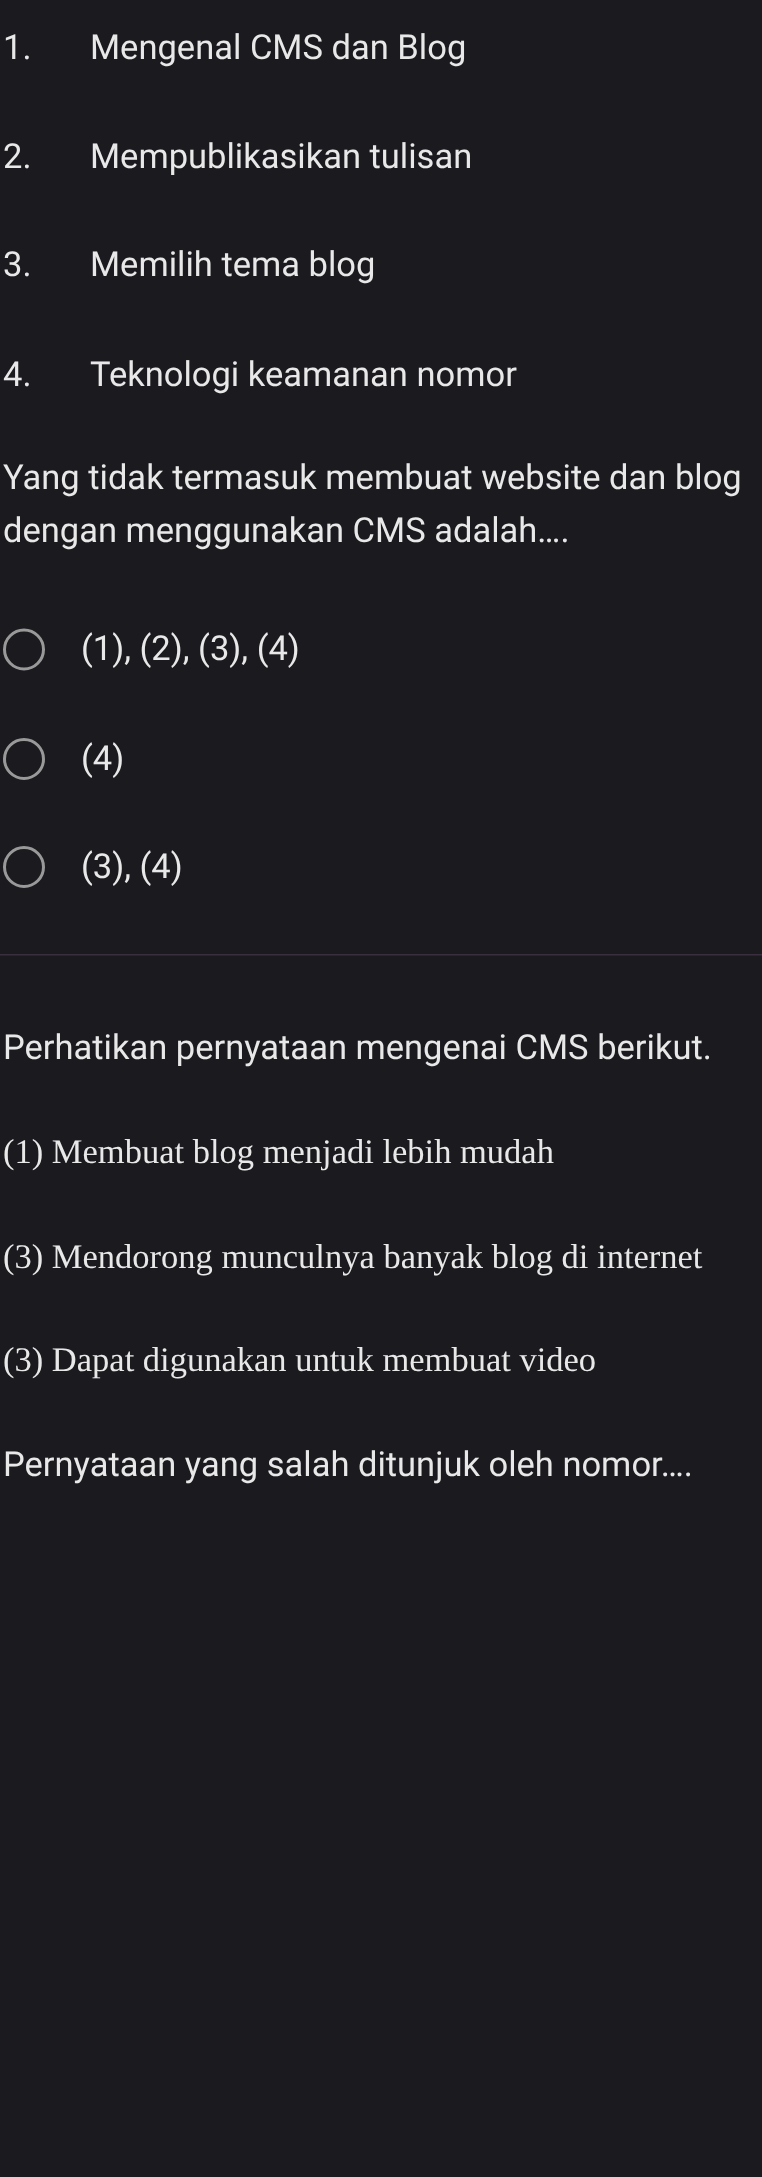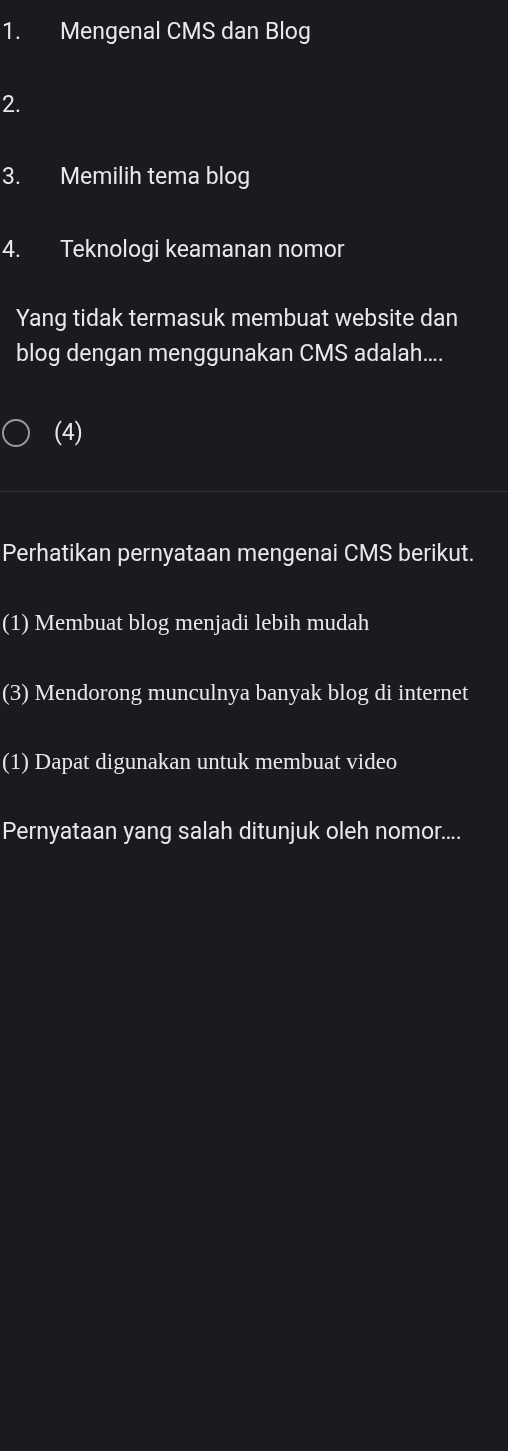--- a/index.html
+++ b/index.html
@@ -24,21 +24,21 @@
       margin-bottom: 38px;
       padding-left: 2px;
     }
     .numbered-item:last-child {
       margin-bottom: 0;
     }
     .item-number {
       min-width: 58px;
     }
     .question-text {
-      padding: 20px 16px;
+      padding: 20px 2px;
       margin-bottom: 25px;
     }
     .options-group {
       padding: 0 2px;
       margin-bottom: 40px;
     }
     .option-row {
       display: flex;
       align-items: center;
       margin-bottom: 38px;
@@ -79,43 +79,52 @@
 </head>
 <body>
 
 <div class="numbered-list">
   <div class="numbered-item">
     <span class="item-number">1.</span>
     <span>Mengenal CMS dan Blog</span>
   </div>
   <div class="numbered-item">
     <span class="item-number">2.</span>
+    <span>Mempublikasikan tulisan</span>
   </div>
   <div class="numbered-item">
     <span class="item-number">3.</span>
     <span>Memilih tema blog</span>
   </div>
   <div class="numbered-item">
     <span class="item-number">4.</span>
     <span>Teknologi keamanan nomor</span>
   </div>
 </div>
 
 <div class="question-text">Yang  tidak termasuk membuat website dan blog dengan menggunakan CMS adalah….</div>
 
 <div class="options-group">
   <div class="option-row">
     <span class="radio-circle"></span>
+    <span>(1), (2), (3), (4)</span>
+  </div>
+  <div class="option-row">
+    <span class="radio-circle"></span>
     <span>(4)</span>
+  </div>
+  <div class="option-row">
+    <span class="radio-circle"></span>
+    <span>(3), (4)</span>
   </div>
 </div>
 
 <div class="divider"></div>
 
 <div class="section-intro">Perhatikan pernyataan mengenai CMS berikut.</div>
 
 <div class="paren-list">
   <div class="paren-item">(1)  Membuat blog menjadi lebih mudah</div>
   <div class="paren-item">(3)  Mendorong munculnya banyak blog di internet</div>
-  <div class="paren-item">(1)  Dapat digunakan untuk membuat video</div>
+  <div class="paren-item">(3)  Dapat digunakan untuk membuat video</div>
 </div>
 
 <div class="follow-question">Pernyataan yang salah ditunjuk oleh nomor….</div>
 
 </body></html>

